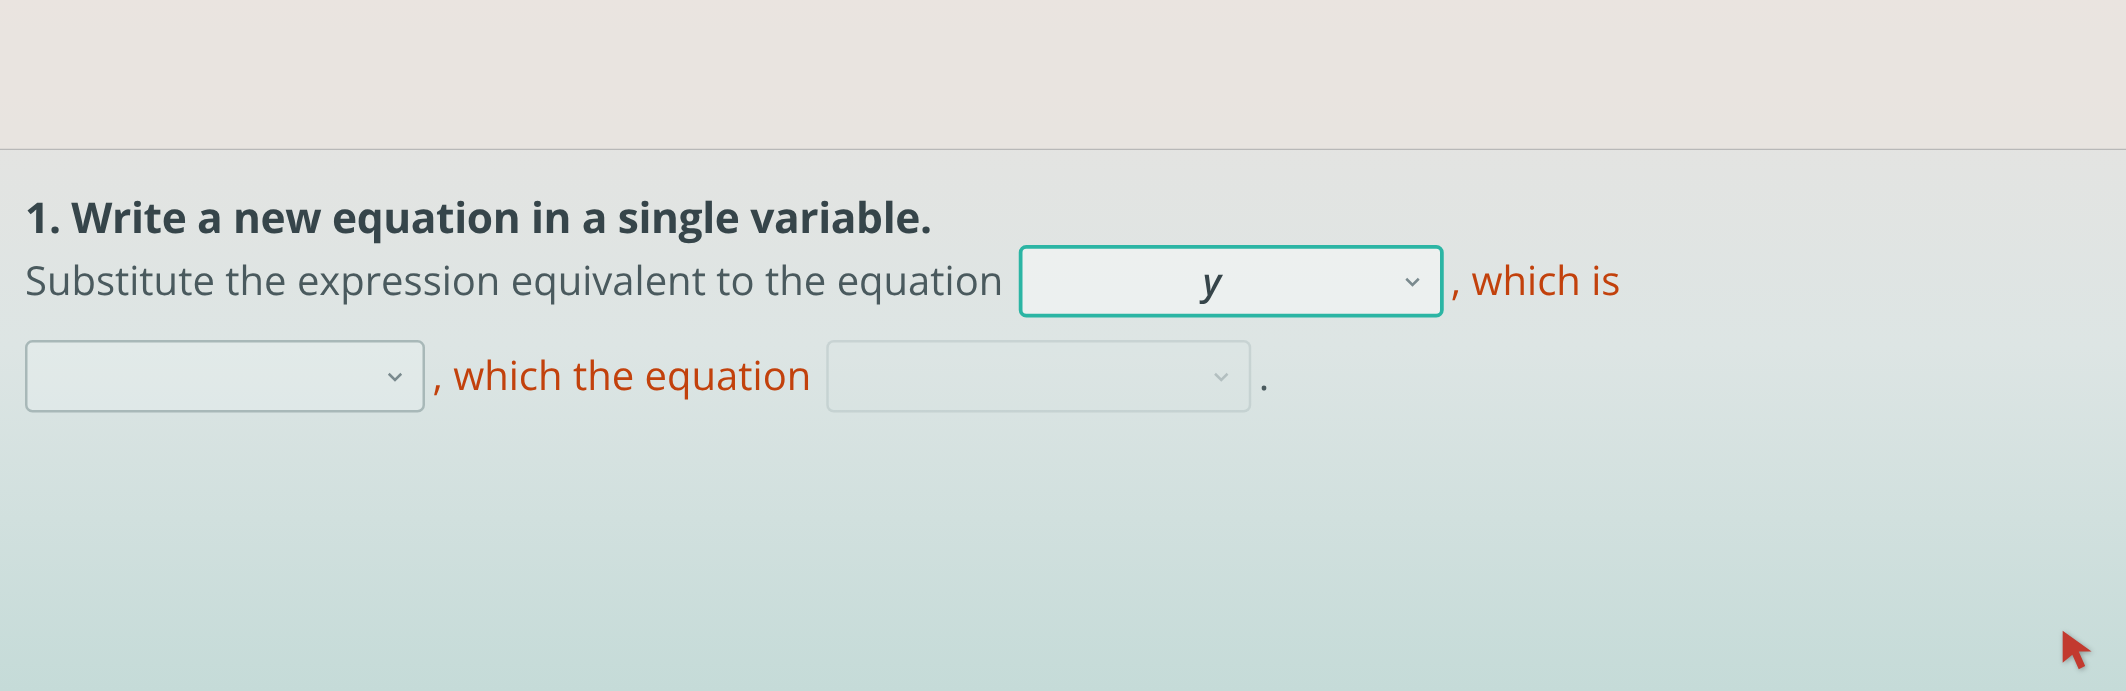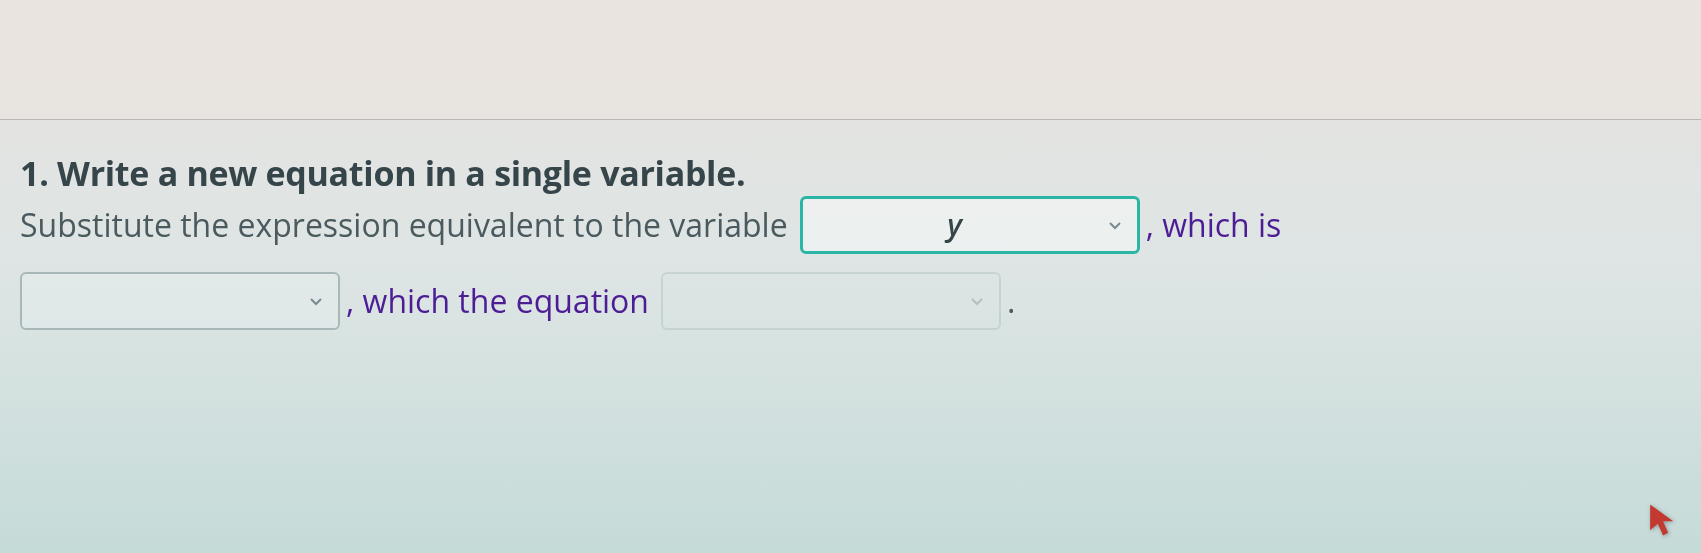--- a/index.html
+++ b/index.html
@@ -102,34 +102,34 @@
     }
     .cursor-arrow svg {
       width: 100%;
       height: 100%;
     }
     .period {
       color: #4a5a5e;
       margin-left: -6px;
     }
     .comma {
-      color: #4c1d95;
+      color: #c2410c;
       margin-left: -6px;
     }
   </style>
 </head>
 <body>
 
 <div class="header-space"></div>
 
 <div class="content">
   <h2 class="heading">1. Write a new equation in a single variable.</h2>
 
   <div class="sentence-line">
-    <span class="text-segment">Substitute the expression equivalent to the variable</span>
+    <span class="text-segment">Substitute the expression equivalent to the equation</span>
 
     <div class="dropdown dropdown-highlighted">
       <span class="dropdown-value">y</span>
       <span class="chevron">
         <svg viewBox="0 0 16 16" fill="none" stroke="currentColor" stroke-width="2">
           <path d="M3 6 L8 11 L13 6"></path>
         </svg>
       </span>
     </div>
 

